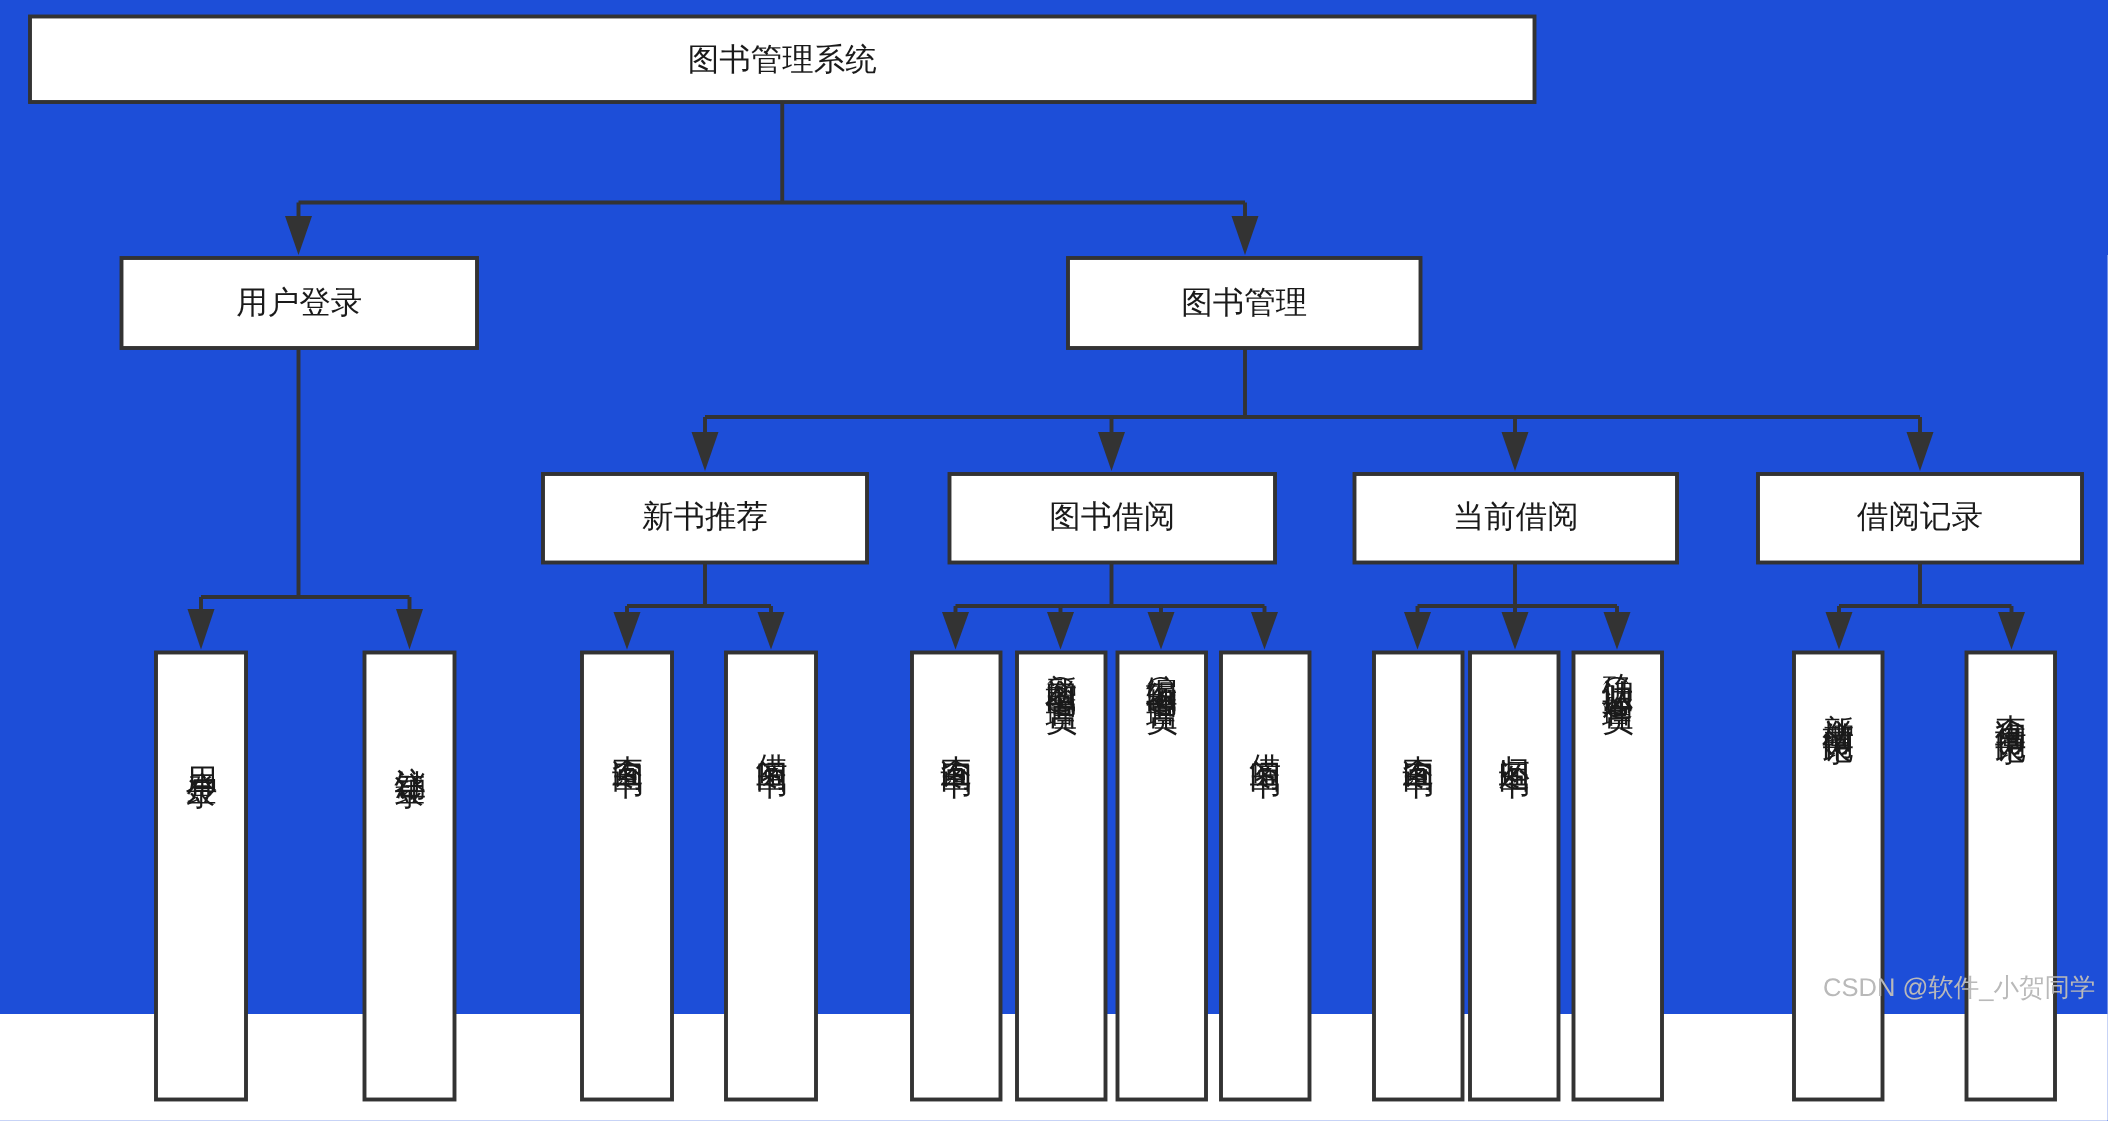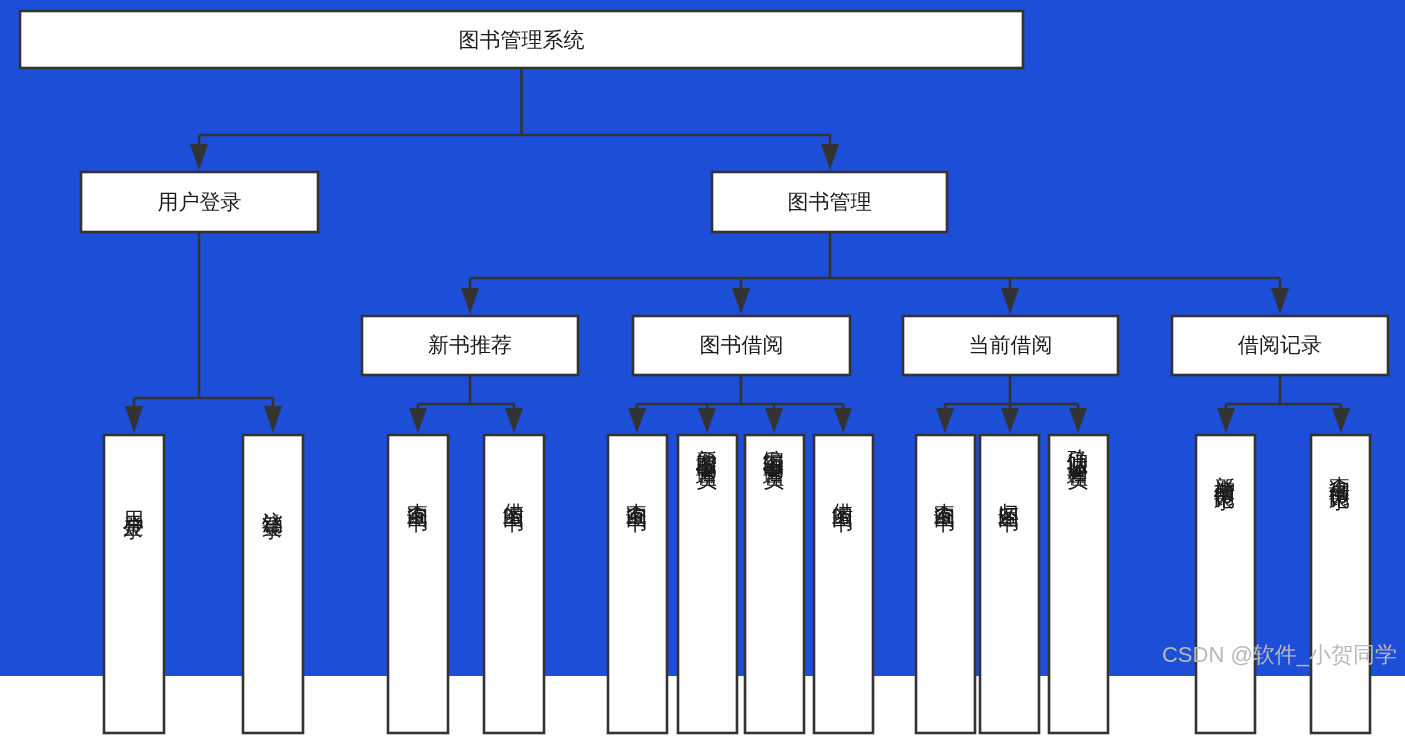--- a/index.html
+++ b/index.html
@@ -56,21 +56,21 @@
     text-anchor: middle;
     writing-mode: vertical-rl;
     text-orientation: upright;
     letter-spacing: 3px;
   }
   .watermark-text {
     position: absolute;
     right: 8px;
     bottom: 6px;
     font-family: "Liberation Sans", "DejaVu Sans", sans-serif;
-    font-size: 22px;
+    font-size: 17px;
     color: #b9b9b9;
     white-space: nowrap;
     user-select: none;
   }
 </style>
 </head>
 <body>
 
 <div id="diagram-root">
 

